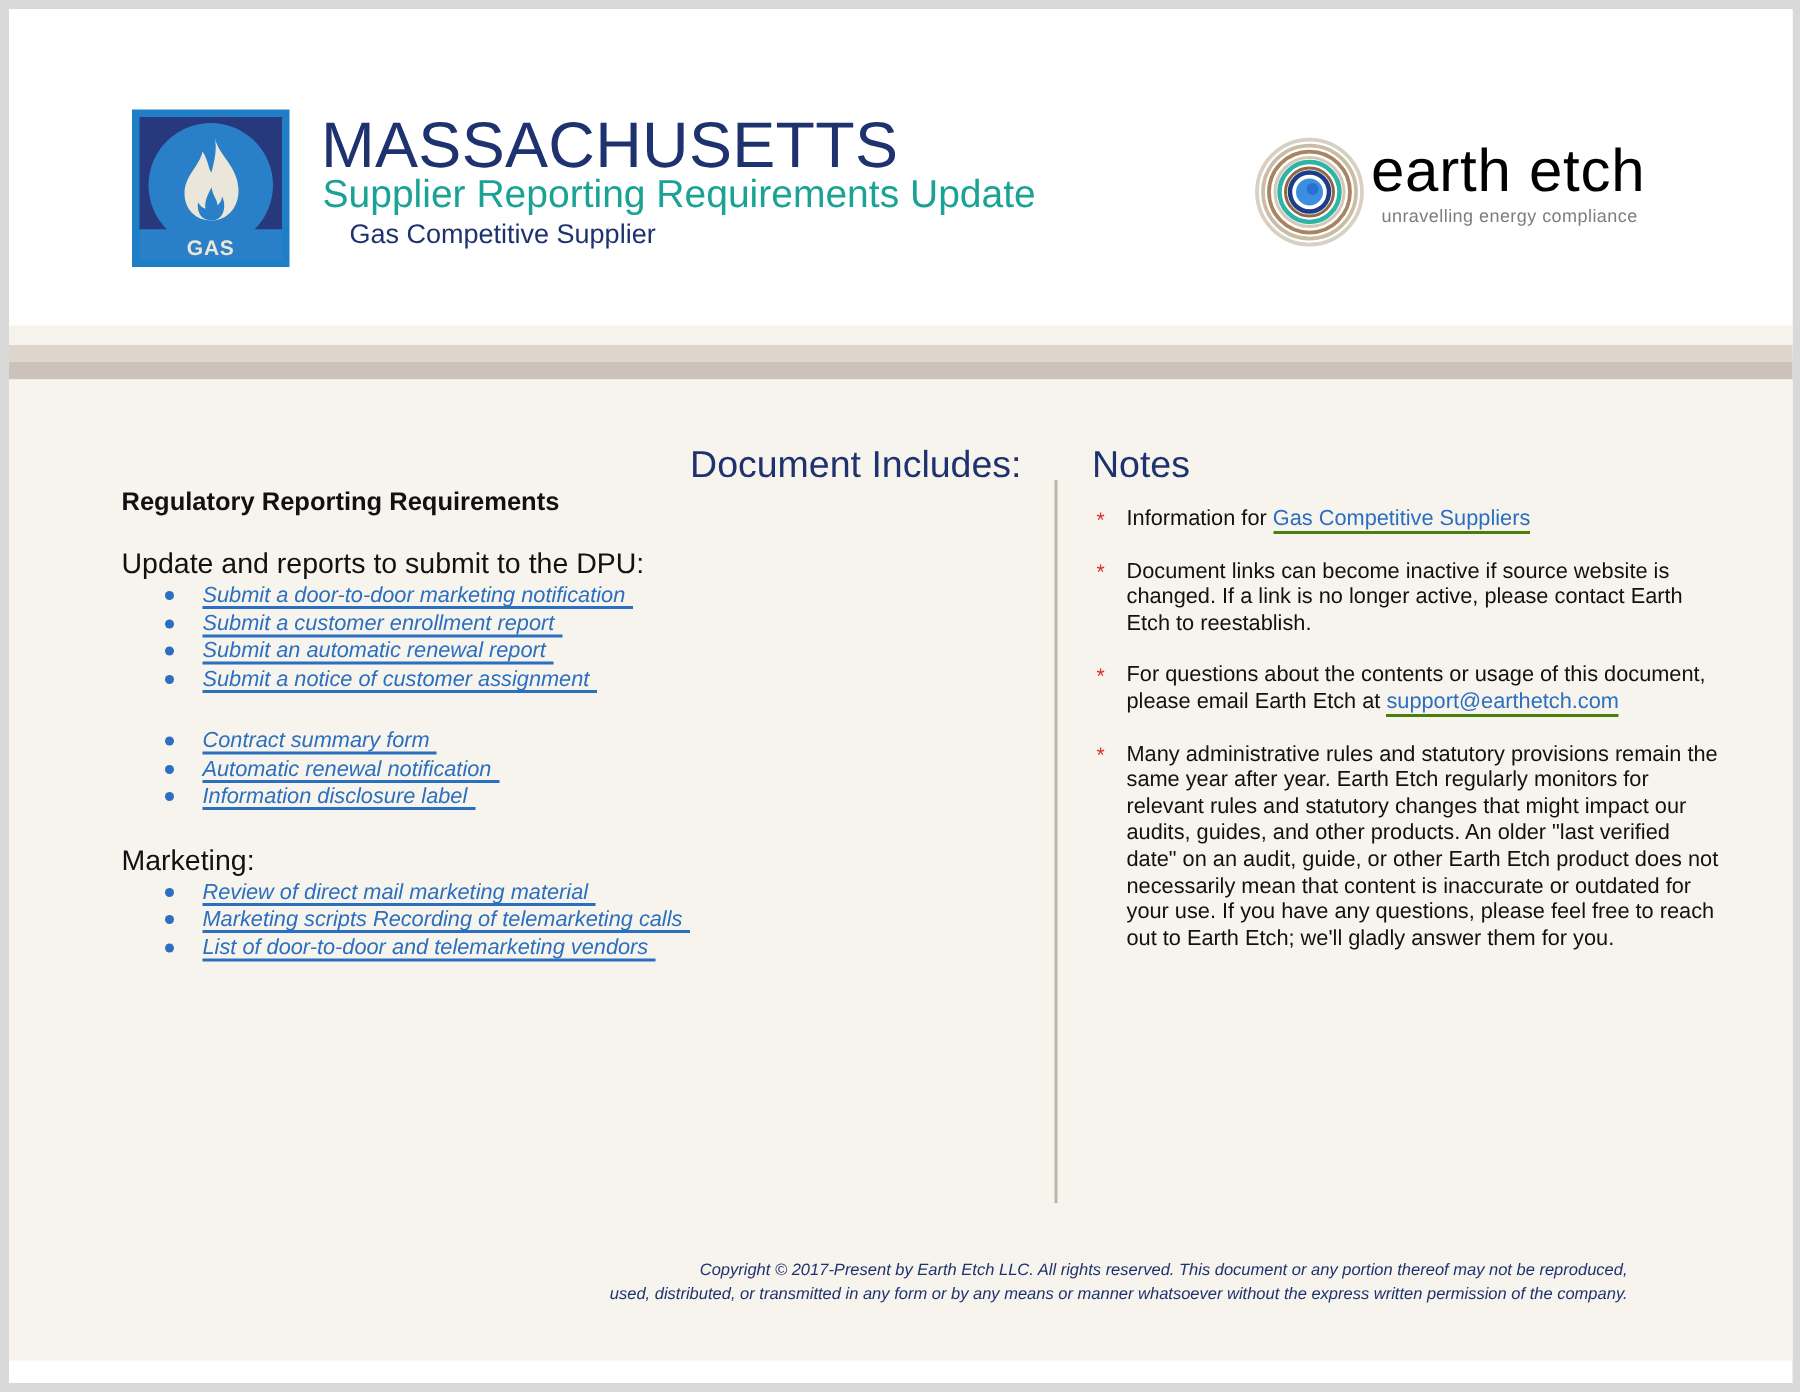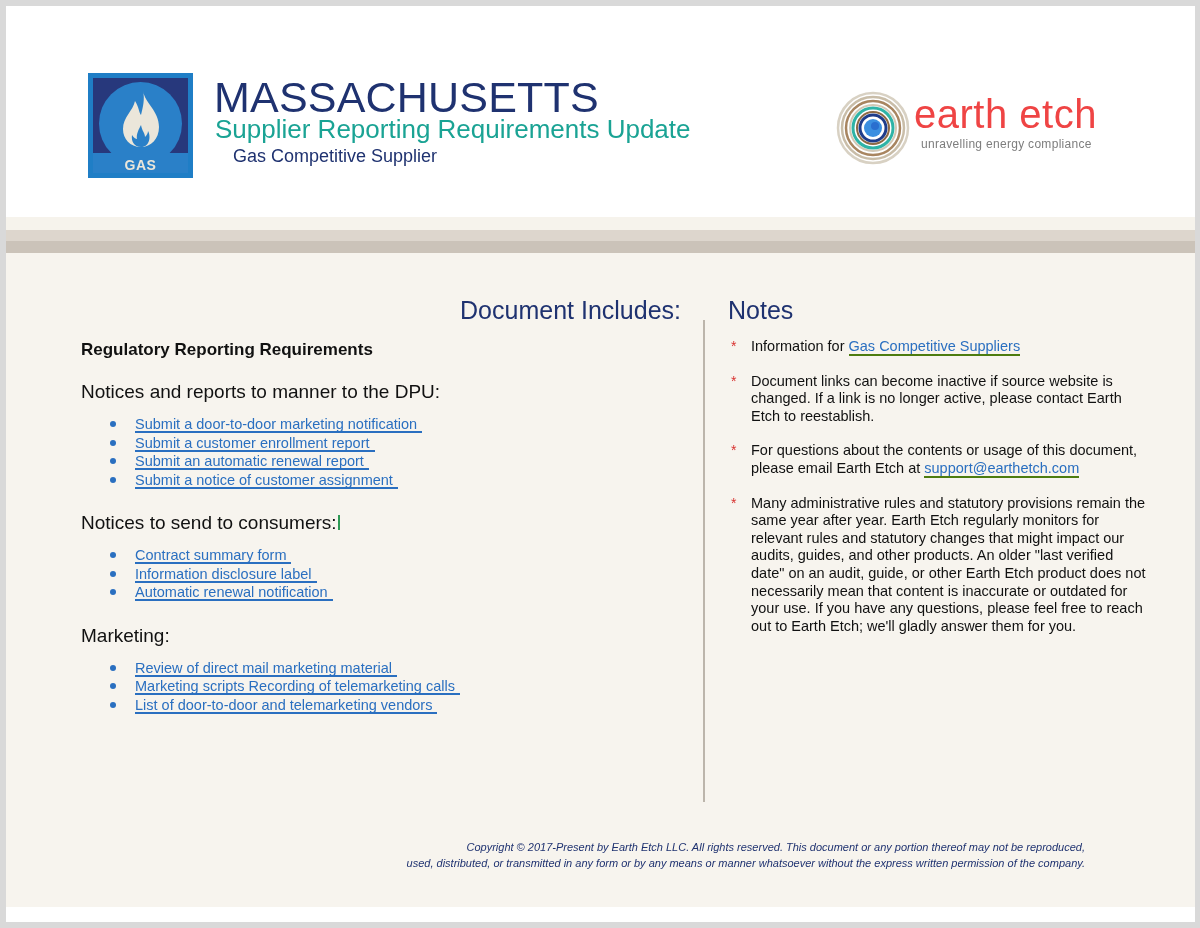--- a/index.html
+++ b/index.html
@@ -26,32 +26,32 @@
   .gas-logo .band { position: absolute; left: 5px; top: 80px; width: 95px; height: 20px; background: #2a80c8; }
   .gas-logo svg.flame { position: absolute; left: 33px; top: 16px; }
   .gas-logo .gas-text { position: absolute; left: 0; top: 84px; width: 105px; text-align: center; color: #ebe6da; font-weight: bold; font-size: 14px; letter-spacing: 0.5px; }
 
   .title-main { position: absolute; left: 208px; top: 70px; font-size: 43px; color: #1f3270; letter-spacing: 0.2px; line-height: 1; }
   .title-sub { position: absolute; left: 209px; top: 110px; font-size: 26px; color: #1aa394; line-height: 1; }
   .title-sub2 { position: absolute; left: 209px; top: 141px; font-size: 18px; color: #1f3270; line-height: 1; margin-left: 18px; }
 
   
   .ee-logo { position: absolute; left: 829px; top: 84px; }
-  .ee-name { position: absolute; left: 908px; top: 88px; font-size: 40px; color: #ef4444; letter-spacing: 0.5px; line-height: 1; }
+  .ee-name { position: absolute; left: 908px; top: 88px; font-size: 40px; color: #000000; letter-spacing: 0.5px; line-height: 1; }
   .ee-tag { position: absolute; left: 915px; top: 132px; font-size: 12px; color: #7d7d7d; letter-spacing: 0.3px; line-height: 1; }
 
   
   .left-col { position: absolute; left: 81px; top: 296px; width: 600px; }
   .h-doc { font-size: 25px; color: #1f3270; line-height: 28px; text-align: right; }
-  .h-reg { font-size: 17px; font-weight: bold; color: #111; line-height: 20px; margin-top: 16px; }
+  .h-reg { font-size: 17px; font-weight: bold; color: #111; line-height: 20px; margin-top: 1px; }
   .section-title { font-size: 19px; color: #111; line-height: 22px; }
   .section { margin-top: 23px; }
   .section.first { margin-top: 21px; }
   .cursor-mark { display: inline-block; width: 2px; height: 15px; background: #2e9a55; vertical-align: -1px; margin-left: 1px; }
-  ul.links { list-style: none; margin-top: 12px; }
+  ul.links { list-style: none; margin-top: 0; font-style: italic; }
   ul.links li { position: relative; height: 18.5px; padding-left: 54px; }
   ul.links li .bullet { position: absolute; left: 29px; top: 6px; width: 6px; height: 6px; border-radius: 50%; background: #2a6fc0; }
   ul.links li a {
     font-size: 14.5px; color: #2a6fc0; text-decoration: none; line-height: 17px;
     border-bottom: 2px solid #2a6fc0; padding-right: 5px; display: inline-block; height: 17px;
   }
 
   .divider { position: absolute; left: 703px; top: 320px; width: 2px; height: 482px; background: #bcb5ab; }
 
   
@@ -102,35 +102,34 @@
   <div class="band-light"></div>
   <div class="band-dark"></div>
   <div class="body-area"></div>
 </div>
 
 <div class="left-col">
   <div class="h-doc">Document Includes:</div>
   <div class="h-reg">Regulatory Reporting Requirements</div>
 
   <div class="section first">
-    <div class="section-title">Notices and reports to manner to the DPU:</div>
+    <div class="section-title">Update and reports to submit to the DPU:</div>
     <ul class="links">
       <li><span class="bullet"></span><a href="#">Submit a door-to-door marketing notification</a></li>
       <li><span class="bullet"></span><a href="#">Submit a customer enrollment report</a></li>
       <li><span class="bullet"></span><a href="#">Submit an automatic renewal report</a></li>
       <li><span class="bullet"></span><a href="#">Submit a notice of customer assignment</a></li>
     </ul>
   </div>
 
   <div class="section">
-    <div class="section-title"><span>Notices to send to consumers:</span><span class="cursor-mark"></span></div>
     <ul class="links">
       <li><span class="bullet"></span><a href="#">Contract summary form</a></li>
+      <li><span class="bullet"></span><a href="#">Automatic renewal notification</a></li>
       <li><span class="bullet"></span><a href="#">Information disclosure label</a></li>
-      <li><span class="bullet"></span><a href="#">Automatic renewal notification</a></li>
     </ul>
   </div>
 
   <div class="section">
     <div class="section-title">Marketing:</div>
     <ul class="links">
       <li><span class="bullet"></span><a href="#">Review of direct mail marketing material</a></li>
       <li><span class="bullet"></span><a href="#">Marketing scripts Recording of telemarketing calls</a></li>
       <li><span class="bullet"></span><a href="#">List of door-to-door and telemarketing vendors</a></li>
     </ul>

